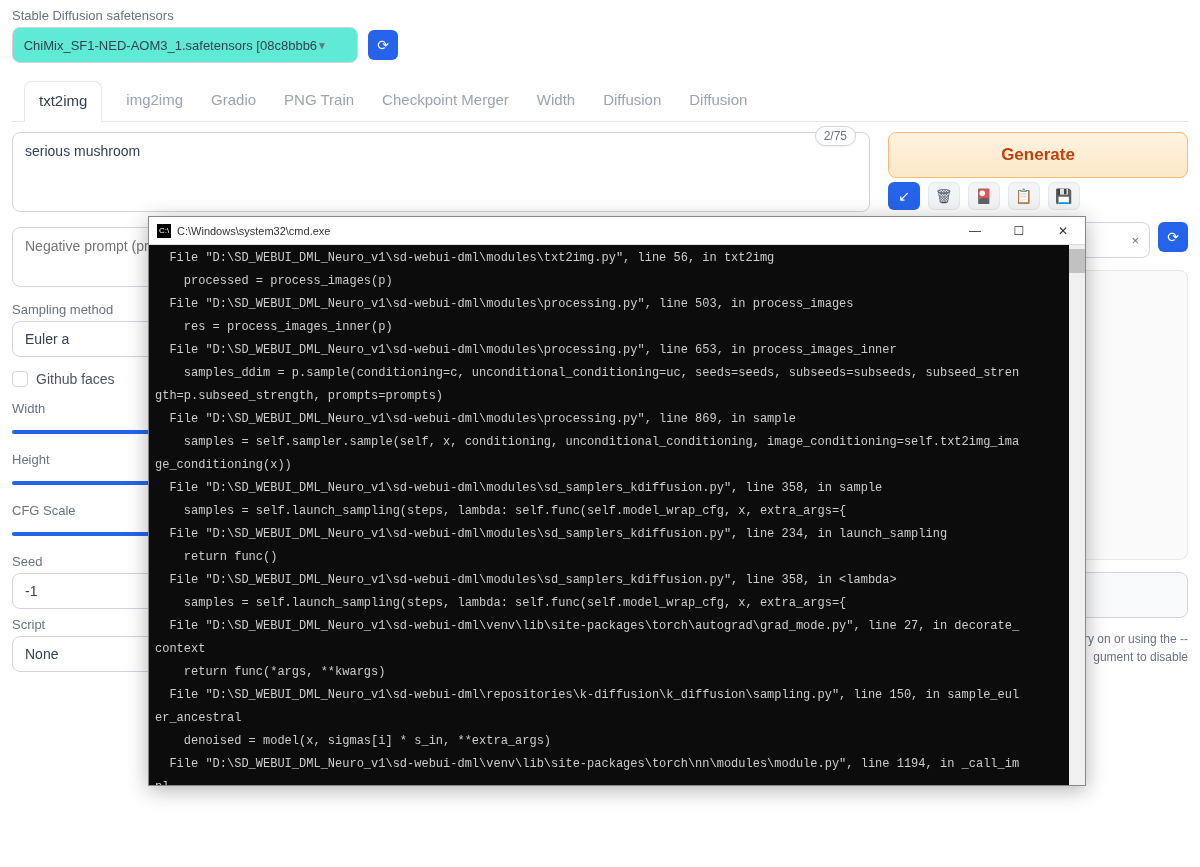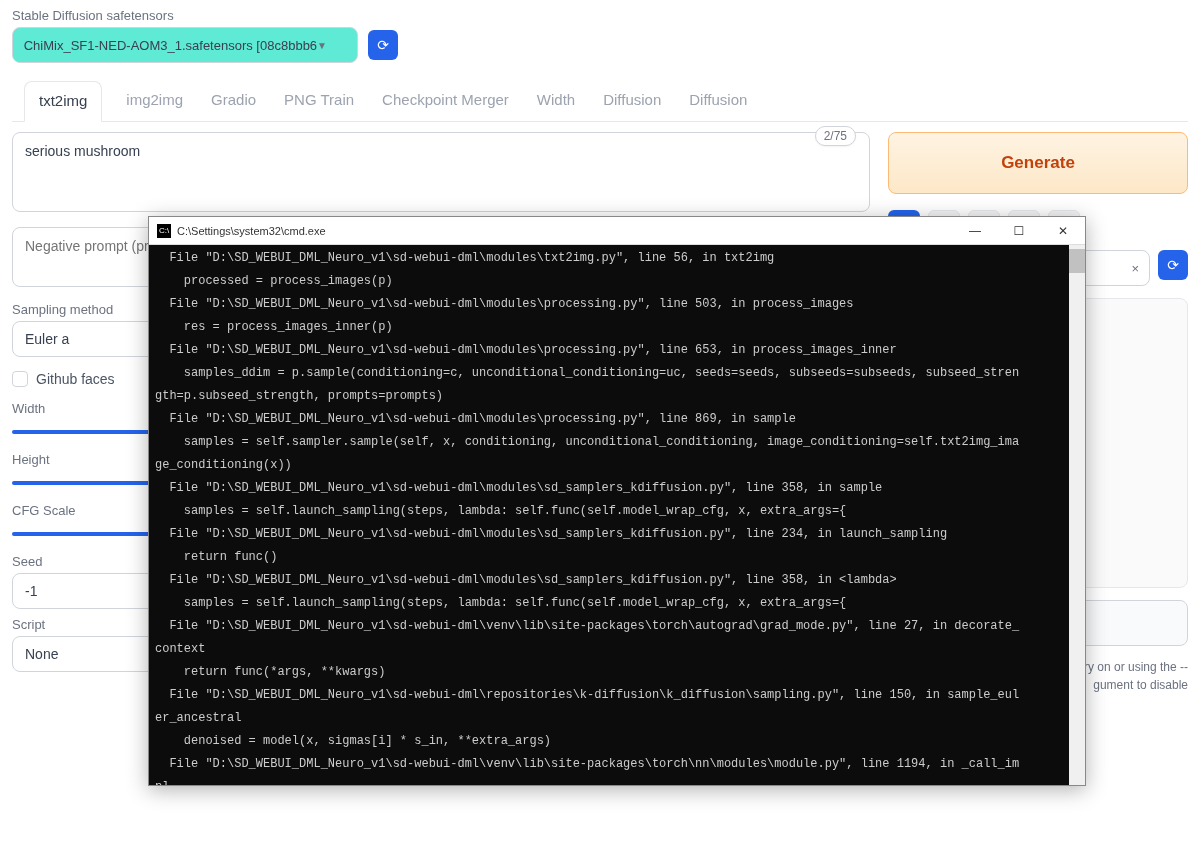--- a/index.html
+++ b/index.html
@@ -22,21 +22,21 @@
 .counter { position: absolute; top: -6px; right: 14px; background: #fff; border: 1px solid #d1d5db; border-radius: 10px; padding: 2px 8px; font-size: 12px; color: #6b7280; box-shadow: 0 1px 2px rgba(0,0,0,.05); }
 .neg-prompt { width: 100%; min-height: 60px; border: 1px solid #d1d5db; border-radius: 8px; padding: 10px 12px; font-size: 14px; color: #9ca3af; resize: none; font-family: inherit; }
 .field-label { color: #6b7280; font-size: 13px; margin: 8px 0 4px; }
 .select { width: 100%; height: 36px; border: 1px solid #d1d5db; border-radius: 8px; padding: 0 12px; background: #fff; font-size: 14px; color: #374151; display: flex; align-items: center; }
 .checkbox-wrap { display: flex; align-items: center; gap: 8px; margin: 14px 0; }
 .checkbox { width: 16px; height: 16px; border: 1px solid #d1d5db; border-radius: 4px; }
 .slider-track { width: 100%; height: 4px; background: #e5e7eb; border-radius: 2px; position: relative; margin: 14px 0 18px; }
 .slider-fill { position: absolute; left: 0; top: 0; height: 100%; background: #2563eb; border-radius: 2px; }
 .slider-thumb { position: absolute; top: 50%; transform: translate(-50%, -50%); width: 16px; height: 16px; background: #2563eb; border-radius: 50%; }
 .text-input { width: 100%; height: 36px; border: 1px solid #d1d5db; border-radius: 8px; padding: 0 12px; font-size: 14px; color: #374151; display: flex; align-items: center; }
-.generate-btn { width: 100%; height: 62px; background: linear-gradient(#fef3e2, #fde8c8); border: 1px solid #fdba74; border-radius: 8px; color: #c2410c; font-size: 17px; font-weight: 600; display: flex; align-items: center; justify-content: center; cursor: pointer; margin-bottom: 16px; }
+.generate-btn { width: 100%; height: 46px; background: linear-gradient(#fef3e2, #fde8c8); border: 1px solid #fdba74; border-radius: 8px; color: #c2410c; font-size: 17px; font-weight: 600; display: flex; align-items: center; justify-content: center; cursor: pointer; margin-bottom: 4px; }
 .btn-row { display: flex; gap: 8px; margin-bottom: 12px; }
 .small-btn { width: 32px; height: 28px; border-radius: 6px; display: flex; align-items: center; justify-content: center; font-size: 14px; cursor: pointer; }
 .small-btn.blue { background: #2563eb; color: #fff; }
 .small-btn.gray { background: #f3f4f6; color: #4b5563; border: 1px solid #e5e7eb; }
 .style-row { display: flex; gap: 8px; margin-bottom: 12px; }
 .style-select { flex: 1; height: 36px; border: 1px solid #d1d5db; border-radius: 8px; padding: 0 10px; display: flex; align-items: center; justify-content: space-between; font-size: 13px; color: #6b7280; }
 .output-box { width: 100%; height: 290px; border: 1px solid #e5e7eb; border-radius: 8px; background: #fafafa; margin-bottom: 12px; }
 .send-btn { width: 100%; padding: 12px; border: 1px solid #d1d5db; border-radius: 8px; background: #f9fafb; color: #4b5563; font-size: 14px; text-align: center; cursor: pointer; line-height: 1.4; }
 .error-text { margin-top: 12px; font-size: 12px; color: #6b7280; line-height: 1.5; text-align: right; }
 .footer { text-align: center; padding: 20px 0 8px; color: #6b7280; font-size: 13px; }
@@ -172,21 +172,21 @@
   <span>xformers: N/A</span> • 
   <span>gradio: 3.23.0</span> • 
   <span>commit: fd59537d</span> • 
   <span>checkpoint: 08c8bbb6f1</span>
 </div>
 
 <div class="cmd-window">
   <div class="cmd-titlebar">
     <div class="cmd-title">
       <span class="cmd-icon">C:\</span>
-      <span>C:\Settings\system32\cmd.exe</span>
+      <span>C:\Windows\system32\cmd.exe</span>
     </div>
     <div class="cmd-controls">
       <div class="cmd-ctrl">—</div>
       <div class="cmd-ctrl">☐</div>
       <div class="cmd-ctrl">✕</div>
     </div>
   </div>
   <div class="cmd-body" id="cmd-body"><div style="position: relative; z-index: 1;">  File "D:\SD_WEBUI_DML_Neuro_v1\sd-webui-dml\modules\txt2img.py", line 56, in txt2img
     processed = process_images(p)
   File "D:\SD_WEBUI_DML_Neuro_v1\sd-webui-dml\modules\processing.py", line 503, in process_images

